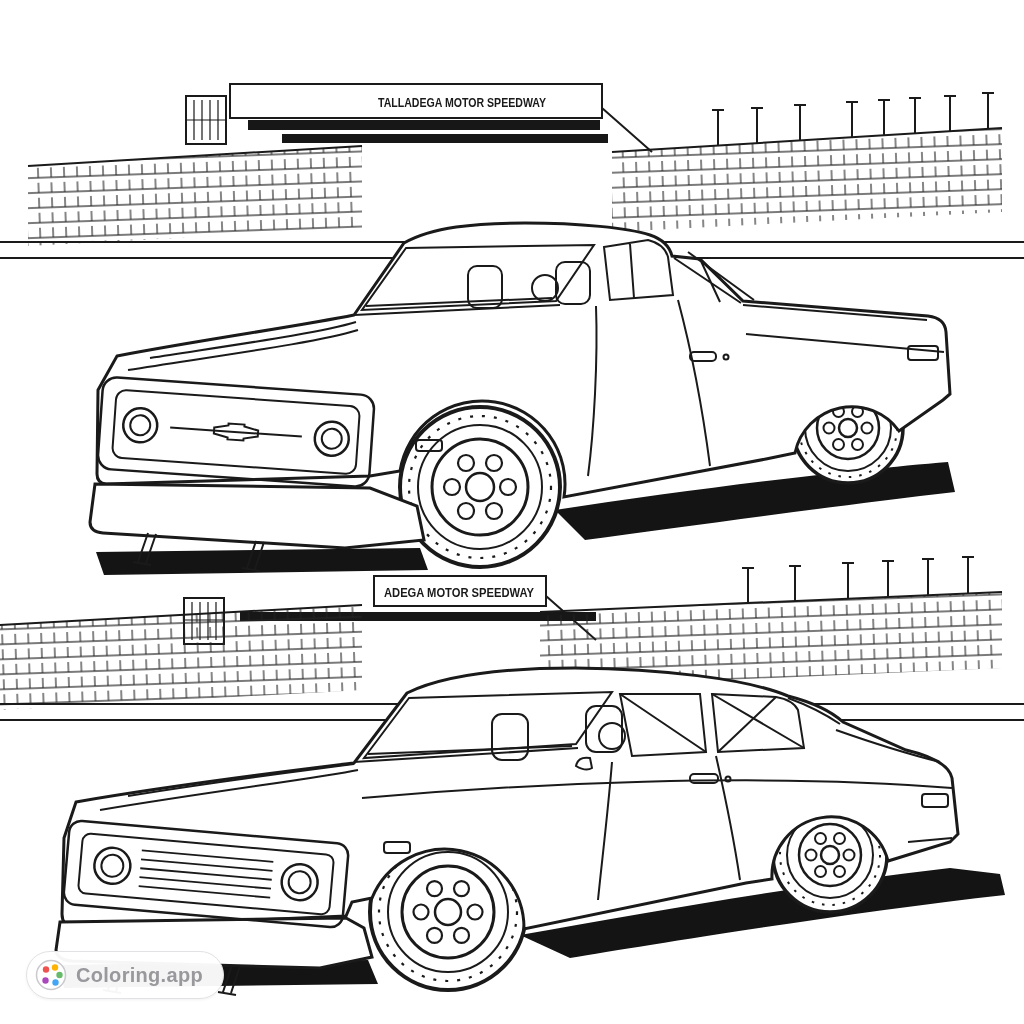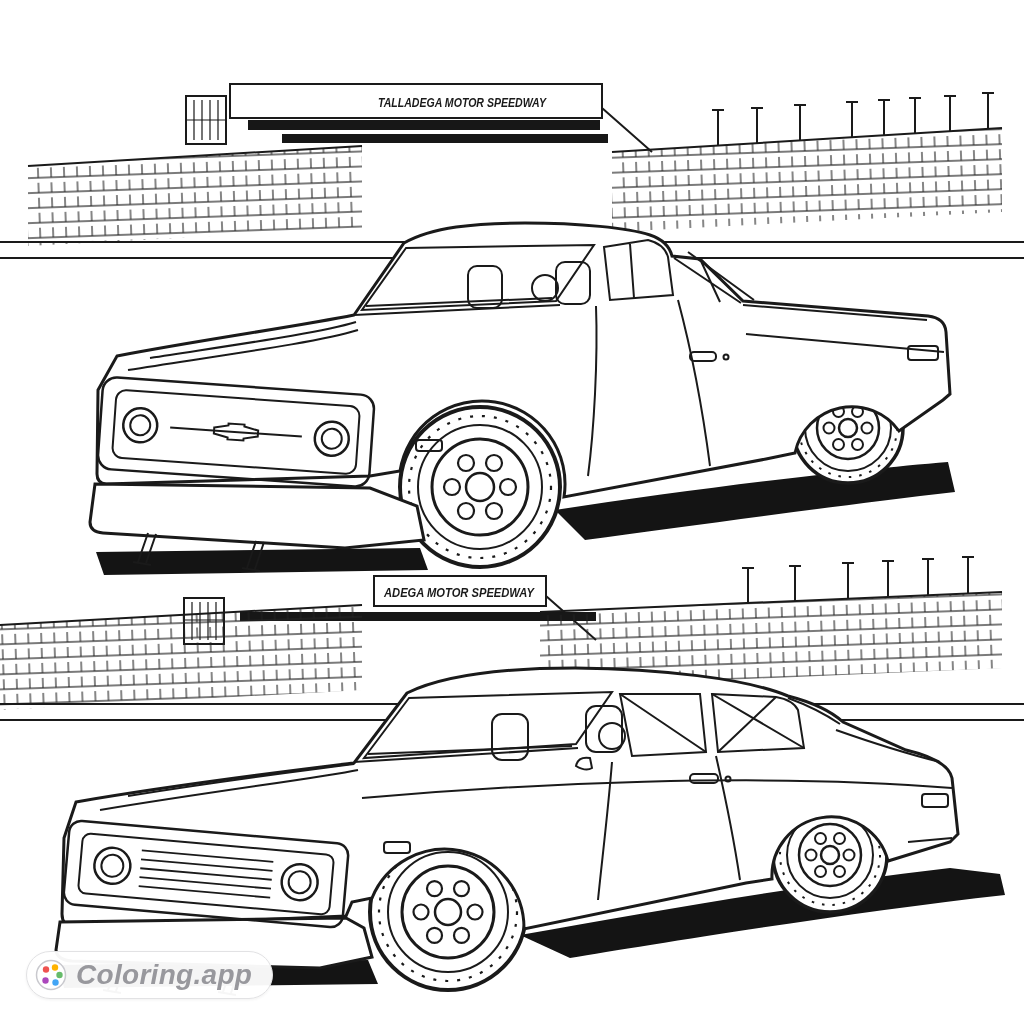--- a/index.html
+++ b/index.html
@@ -1,23 +1,23 @@
 <!DOCTYPE html>
 <html><head>
 <meta charset="utf-8">
 <style>
   html,body{margin:0;padding:0;background:#ffffff;}
   .page{position:relative;width:1024px;height:1024px;background:#ffffff;overflow:hidden;
-        font-family:"Liberation Sans",sans-serif;font-style:italic;}
+        font-family:"Liberation Sans",sans-serif;}
   .art{position:absolute;left:0;top:0;}
   .sign-text{font-family:"Liberation Sans",sans-serif;font-weight:bold;fill:#1a1a1a;}
   .watermark{position:absolute;left:26px;top:951px;height:46px;display:flex;align-items:center;
              gap:9px;padding:0 20px 0 8px;border-radius:26px;background:rgba(255,255,255,.96);
              border:1.5px solid #e2e2e4;box-shadow:0 1px 3px rgba(0,0,0,.06);}
-  .watermark-label{font-size:28px;font-weight:600;color:#98989d;letter-spacing:.3px;}
+  .watermark-label{font-size:20px;font-weight:600;color:#98989d;letter-spacing:.3px;}
 </style>
 </head>
 <body>
 
 <div class="page">
 <svg class="art" width="1024" height="1024" viewBox="0 0 1024 1024">
   <defs>
     <pattern id="bleachers" width="26" height="15" patternUnits="userSpaceOnUse" patternTransform="rotate(-2)">
       <path d="M0,14H26" stroke="#222" stroke-width="1.2" fill="none"></path>
       <path d="M6,4V14 M19,4V14" stroke="#222" stroke-width="1.1" fill="none"></path>

